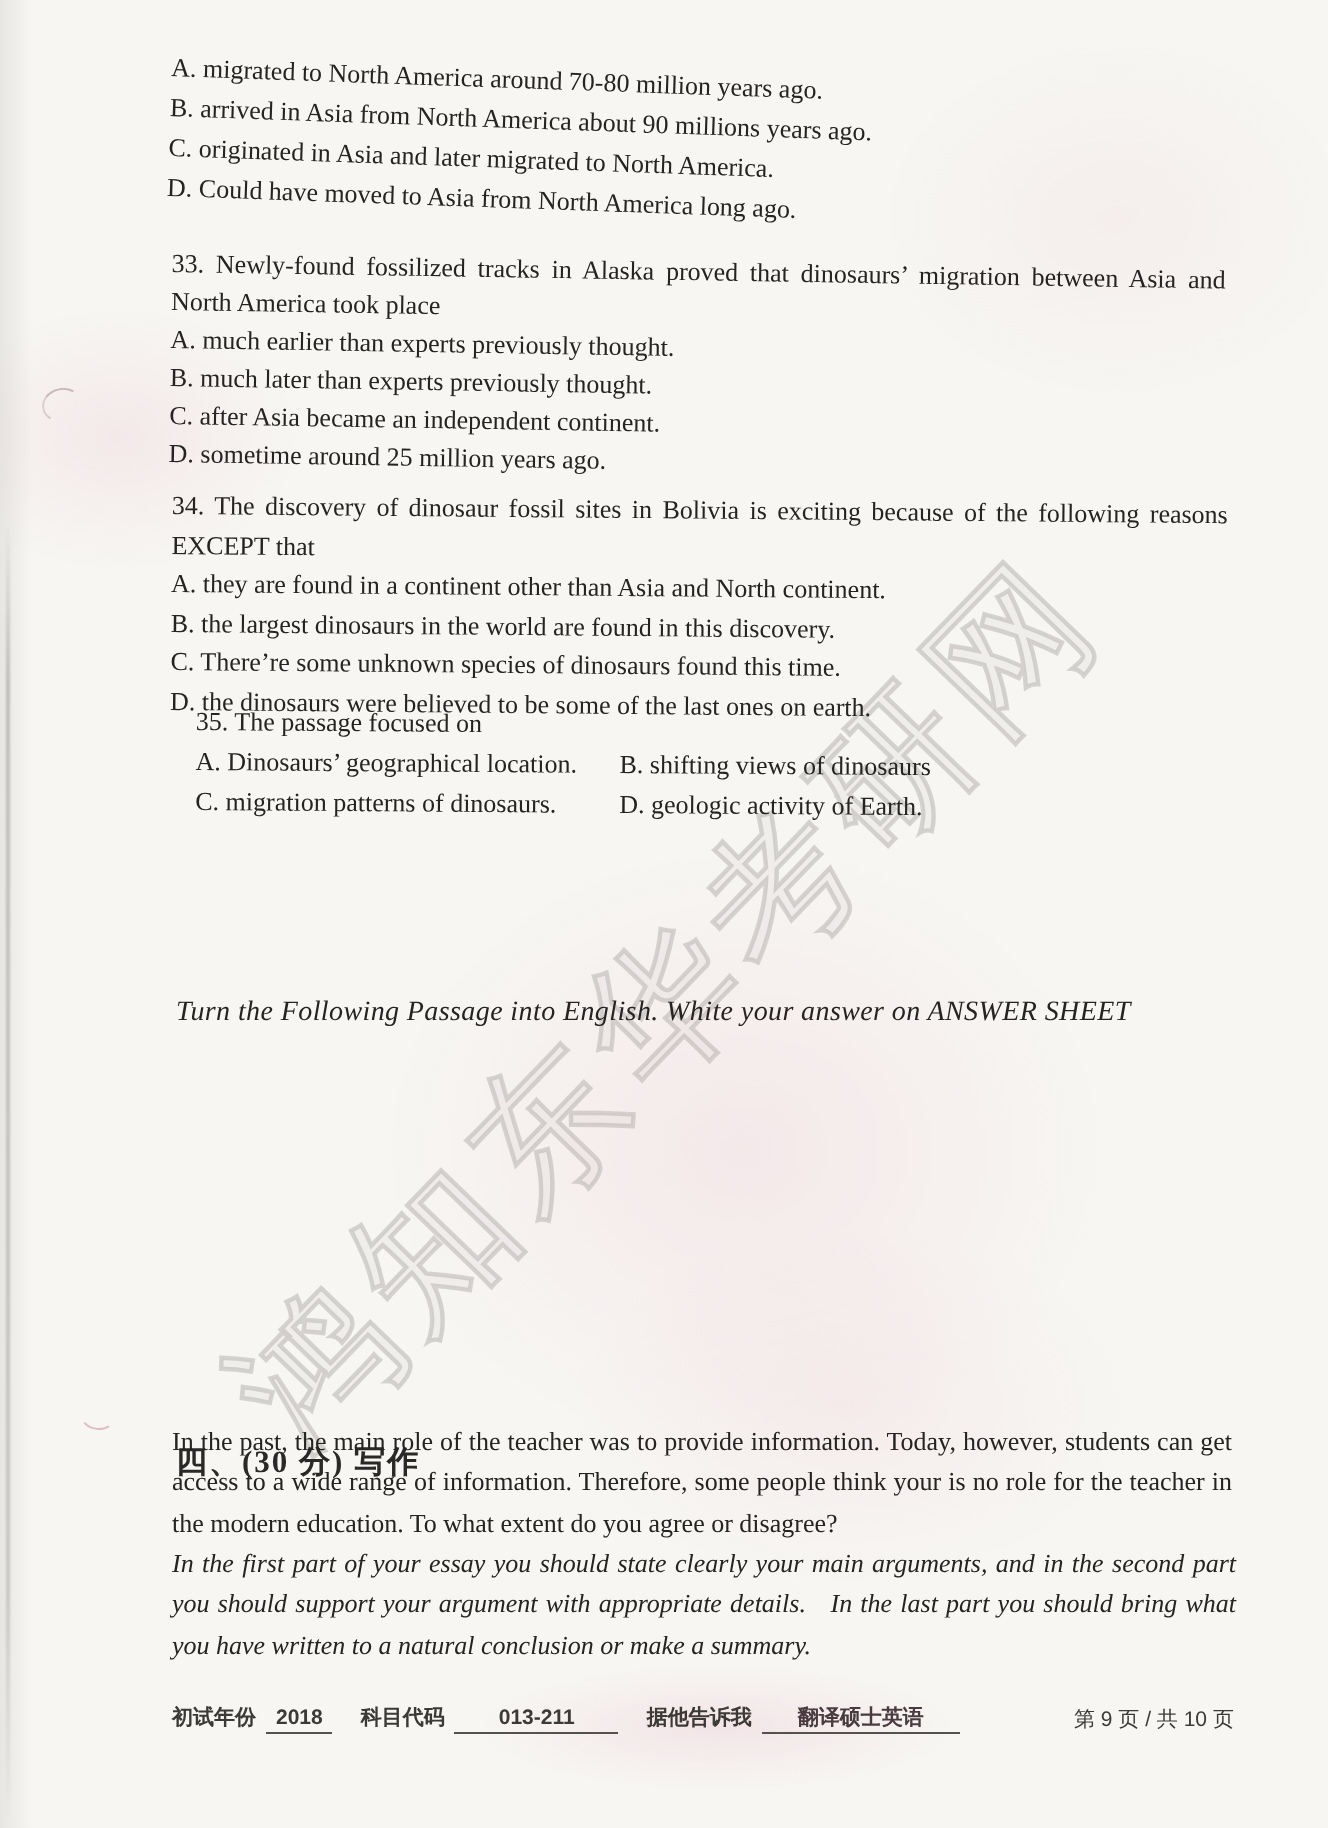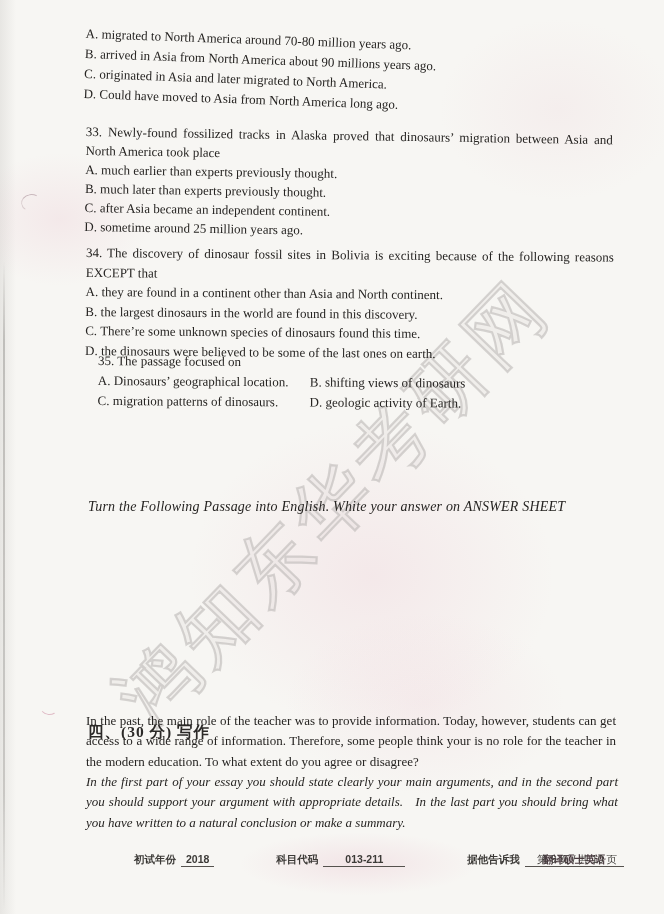--- a/index.html
+++ b/index.html
@@ -52,21 +52,21 @@
   .sec-head4{left:88px;top:722px;text-align:right;}
   .instr-line{left:88px;top:497px;width:530px;font-style:italic;font-size:14px;letter-spacing:0.2px;}
   .passage{left:88px;top:527px;width:521px;font-size:14px;line-height:30.6px;color:#2b2926;}
   .prompt{left:86px;top:711px;width:530px;line-height:20.3px;}
   .essay-instr{left:86px;top:772px;width:532px;font-style:italic;line-height:20.3px;}
   .essay-instr p{margin:0;}
 
   .footer{left:86px;top:852px;width:532px;font-size:10.5px;line-height:14px;
     font-family:"Liberation Sans","DejaVu Sans",sans-serif;color:#3c3a37;font-weight:600;
     display:flex;align-items:baseline;white-space:nowrap;}
-  .footer .lbl{margin-right:5px;margin-left:48px;}
+  .footer .lbl{margin-right:5px;}
   .footer .val{border-bottom:1.2px solid #55524e;font-weight:700;margin-right:14px;text-align:right;}
   .footer .val-year{padding:0 5px;}
   .footer .val-code{padding:0 22px;}
   .footer .val-name{padding:0 18px;color:#4a3b40;}
   .pageinfo{position:absolute;left:537px;top:853px;z-index:2;font-size:10.5px;
     font-family:"Liberation Sans","DejaVu Sans",sans-serif;color:#3c3a37;font-weight:400;white-space:nowrap;}
 </style>
 </head>
 <body>
 

